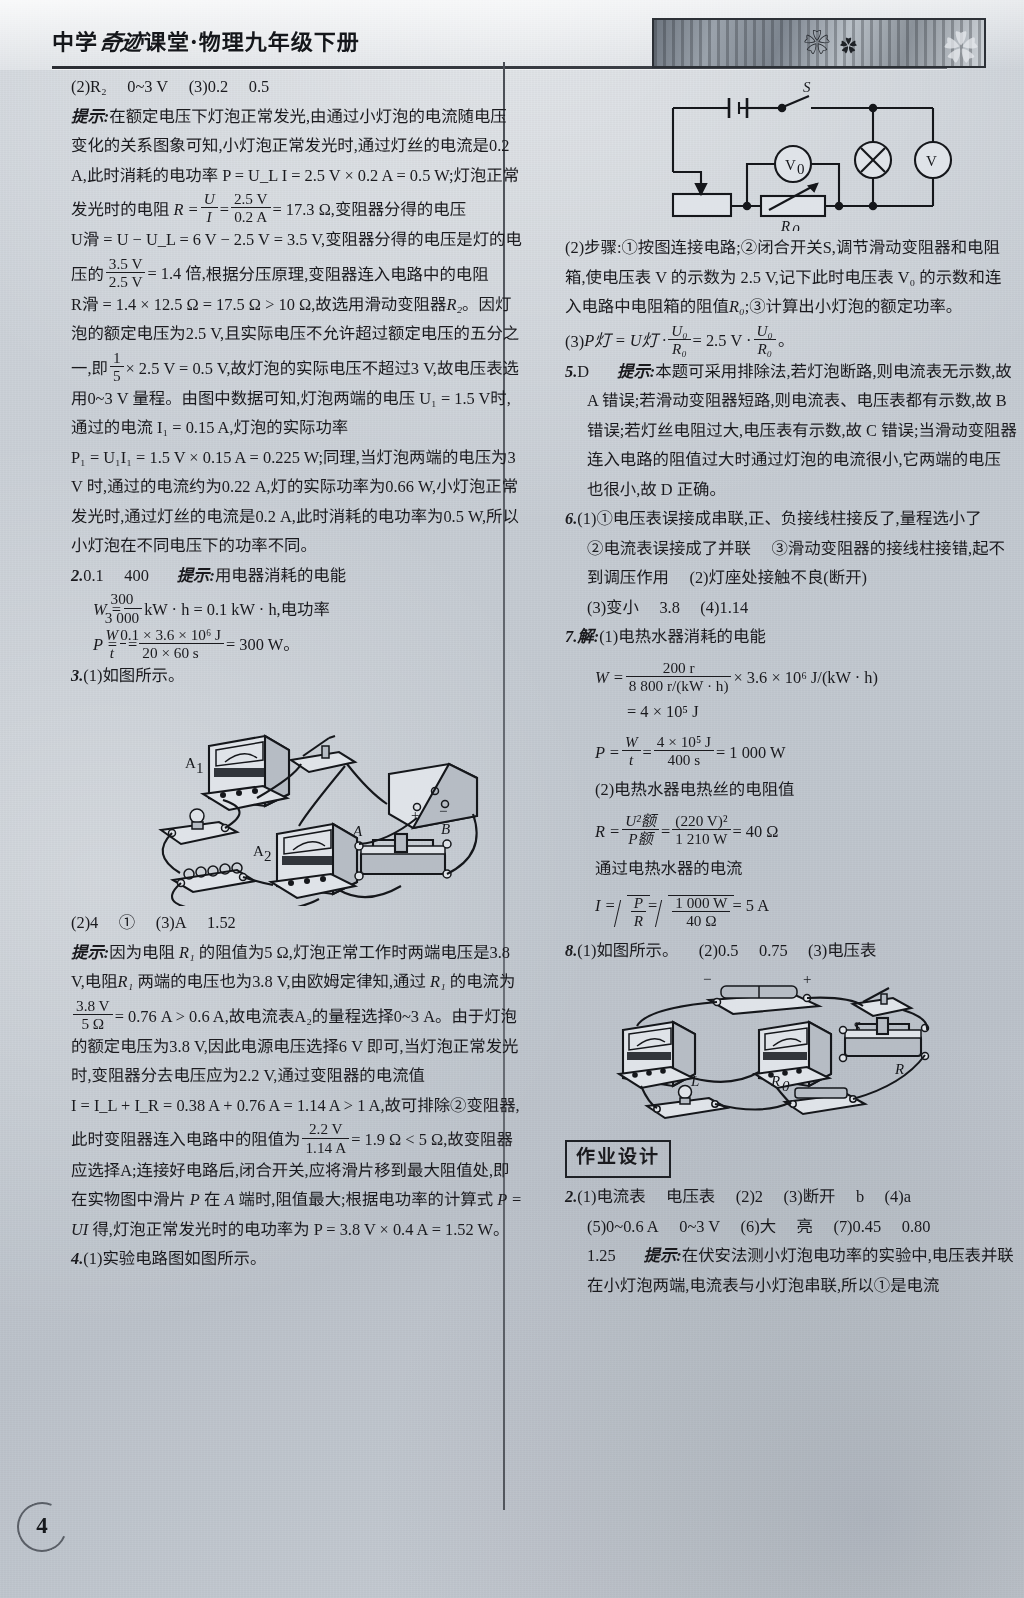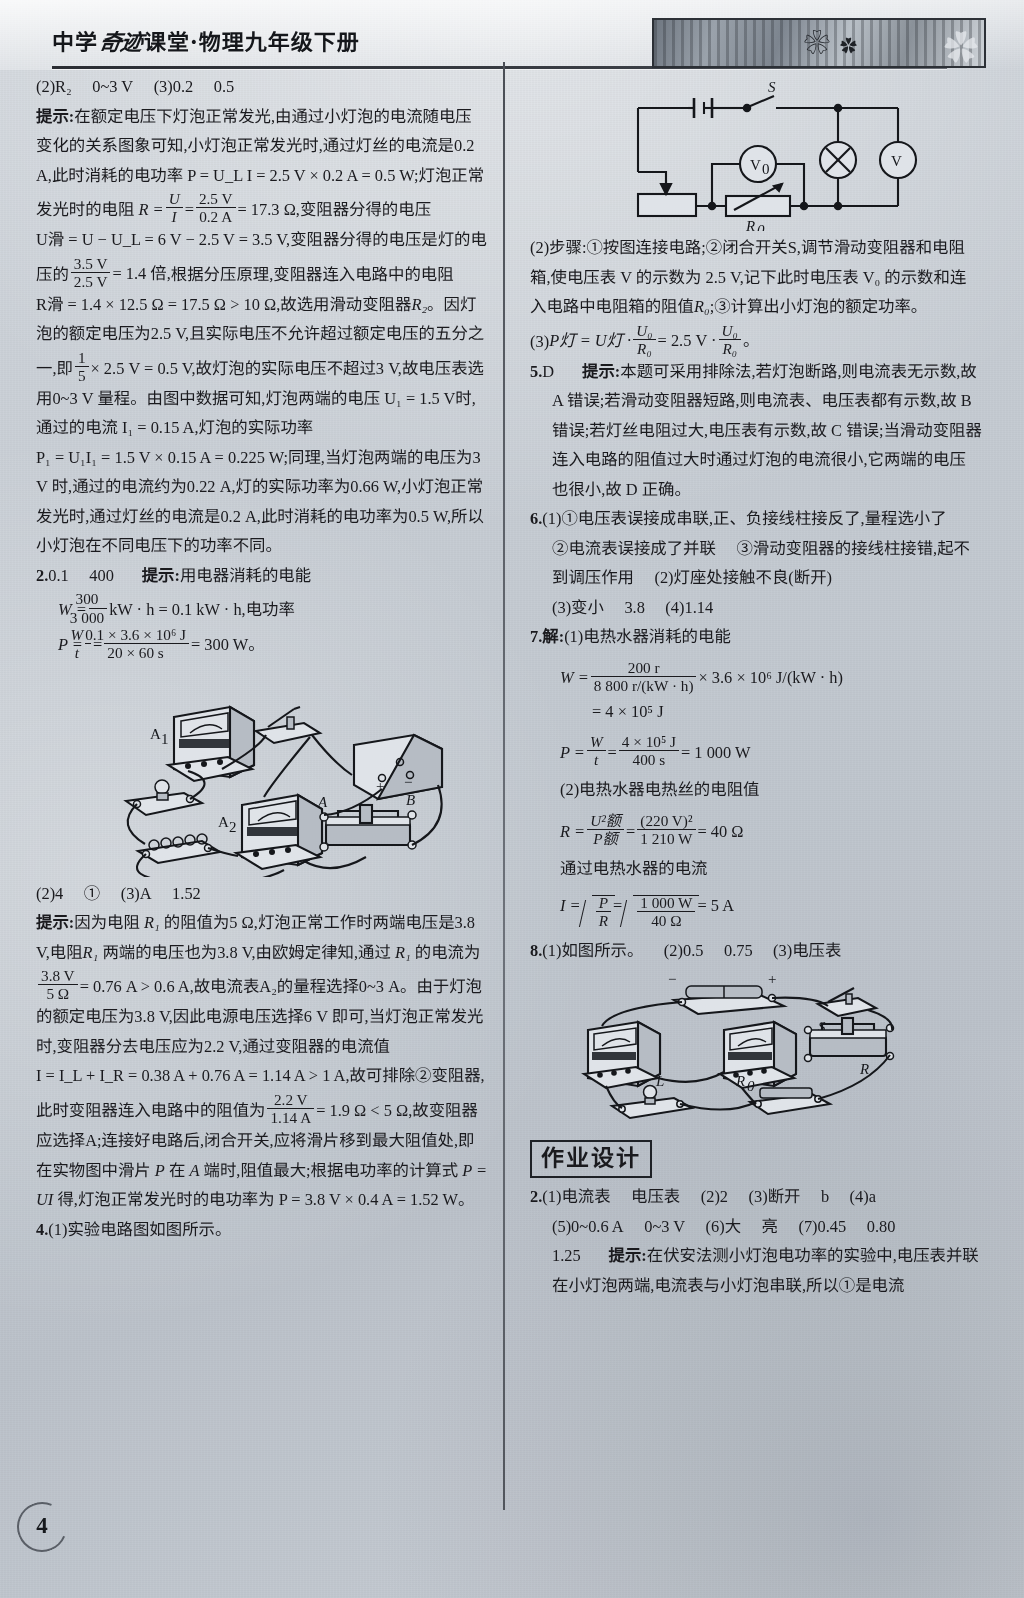--- a/index.html
+++ b/index.html
@@ -63,31 +63,31 @@
   }
   .hdr-strip .sk{position:absolute;bottom:0;width:100%;height:100%;
     background:
       repeating-linear-gradient(90deg, rgba(40,44,50,.55) 0 3px, rgba(255,255,255,0) 3px 9px);
     opacity:.55;}
   .hdr-strip .flower{position:absolute;right:6px;bottom:-4px;font-size:34px;color:#e7eaee;opacity:.75;}
   .hdr-strip .bfly{position:absolute;left:150px;top:2px;font-size:26px;color:#1f2227;}
   .hdr-strip .bfly2{position:absolute;left:186px;top:12px;font-size:17px;color:#1f2227;}
 
   
-  .col{position:absolute;top:72px;font-size:16.4px;line-height:29.5px;}
+  .col{position:absolute;top:72px;font-size:16.4px;line-height:29.5px;margin-left:35px;}
   .col-l{left:36px;width:452px;}
   .col-r{left:530px;width:452px;}
   .divider{
     position:absolute;left:503px;top:62px;width:2px;height:1448px;
     background:linear-gradient(180deg,#4a4e55,#6d727a 60%,#51555c);
   }
 
   p{margin:0;text-indent:0;}
   .hang{padding-left:22px;text-indent:-22px;}
-  b,.b{font-weight:700;}
+  b,.b{font-weight:700;font-style:italic;}
   .it{font-style:italic;}
   .nw{white-space:nowrap;}
   .sp2{display:inline-block;width:1.7em;}
 
   
   .frac{display:inline-block;vertical-align:-0.48em;text-align:center;font-size:.93em;line-height:1.12;margin:0 2px;}
   .frac .n{display:block;padding:0 3px;}
   .frac .d{display:block;border-top:1.3px solid #1a1a1e;padding:0 3px;}
   .eq{display:block;margin:7px 0 7px 0;text-align:left;}
   .rad{display:inline-block;position:relative;padding-left:13px;vertical-align:-0.5em;}
@@ -95,22 +95,22 @@
     content:"";position:absolute;left:1px;top:6px;bottom:2px;width:10px;
     border-left:1.4px solid #1a1a1e;transform:skewX(-13deg);
   }
   .rad:after{
     content:"";position:absolute;left:11px;right:-2px;top:1px;height:1.3px;background:#1a1a1e;
   }
 
   
   .boxlabel{
     display:inline-block;border:2.2px solid #1e2126;padding:2px 9px 3px;
-    font-weight:700;font-size:23px;letter-spacing:2px;margin:8px 0 4px;
-    font-family:Liberation Sans, sans-serif;
+    font-weight:700;font-size:19px;letter-spacing:2px;margin:8px 0 4px;
+    font-family:Liberation Mono, monospace;
   }
 
   
   .pageno{
     position:absolute;left:20px;bottom:50px;width:44px;height:44px;
     font-weight:700;font-size:23px;color:#16181c;
     display:flex;align-items:center;justify-content:center;
   }
   .pageno:before{
     content:"";position:absolute;left:-3px;top:-2px;width:46px;height:46px;
@@ -161,20 +161,21 @@
     <span class="nw">U滑 = U − U_L = 6 V − 2.5 V = 3.5 V,</span><span>变阻器分得的电压是灯的电压的</span><span class="nw"><span class="frac"><span class="n">3.5 V</span><span class="d">2.5 V</span></span><span>= 1.4 倍,</span></span><span>根据分压原理,变阻器连入电路中的电阻</span>
     <span class="nw">R滑 = 1.4 × 12.5 Ω = 17.5 Ω &gt; 10 Ω,</span><span>故选用滑动变阻器</span><span class="it">R₂</span><span>。因灯泡的额定电压为2.5 V,且实际电压不允许超过额定电压的五分之一,即</span><span class="nw"><span class="frac"><span class="n">1</span><span class="d">5</span></span><span>× 2.5 V = 0.5 V,</span></span><span>故灯泡的实际电压不超过3 V,故电压表选用0~3 V 量程。由图中数据可知,灯泡两端的电压</span>
     <span class="nw">U₁ = 1.5 V</span><span>时,通过的电流</span>
     <span class="nw">I₁ = 0.15 A,</span><span>灯泡的实际功率</span>
     <span class="nw">P₁ = U₁I₁ = 1.5 V × 0.15 A = 0.225 W;</span><span>同理,当灯泡两端的电压为3 V 时,通过的电流约为0.22 A,灯的实际功率为0.66 W,小灯泡正常发光时,通过灯丝的电流是0.2 A,此时消耗的电功率为0.5 W,所以小灯泡在不同电压下的功率不同。</span></p>
 
   <p class="hang"><b class="b">2.</b><span>0.1  400</span><span class="sp2"></span><b class="b">提示:</b><span>用电器消耗的电能</span>
     <span class="nw"><span class="it">W =</span><span class="frac"><span class="n">300</span><span class="d">3 000</span></span><span>kW · h = 0.1 kW · h,</span></span><span>电功率</span>
     <span class="nw"><span class="it">P =</span><span class="frac"><span class="n it">W</span><span class="d it">t</span></span>=<span class="frac"><span class="n">0.1 × 3.6 × 10⁶ J</span><span class="d">20 × 60 s</span></span><span>= 300 W。</span></span></p>
 
+  <p class="hang"><b class="b">3.</b><span>(1)如图所示。</span></p>
 
   <svg class="fig" width="440" height="212" viewBox="0 0 440 212">
 
     <g>
       <path class="ln med fillw" d="M132 52 L188 42 L212 56 L212 100 L188 112 L132 104 Z"></path>
       <path class="ln med fillg" d="M188 42 L212 56 L212 100 L188 112 Z"></path>
       <path class="ln thin fillw" d="M139 56 L186 48 L186 66 L139 72 Z"></path>
       <path class="ln thin" d="M148 68 q18 -14 32 -4"></path>
       <rect class="filld" x="137" y="74" width="50" height="9"></rect>
       <path class="ln med fillw" d="M126 100 L186 92 L210 104 L152 116 Z"></path>

